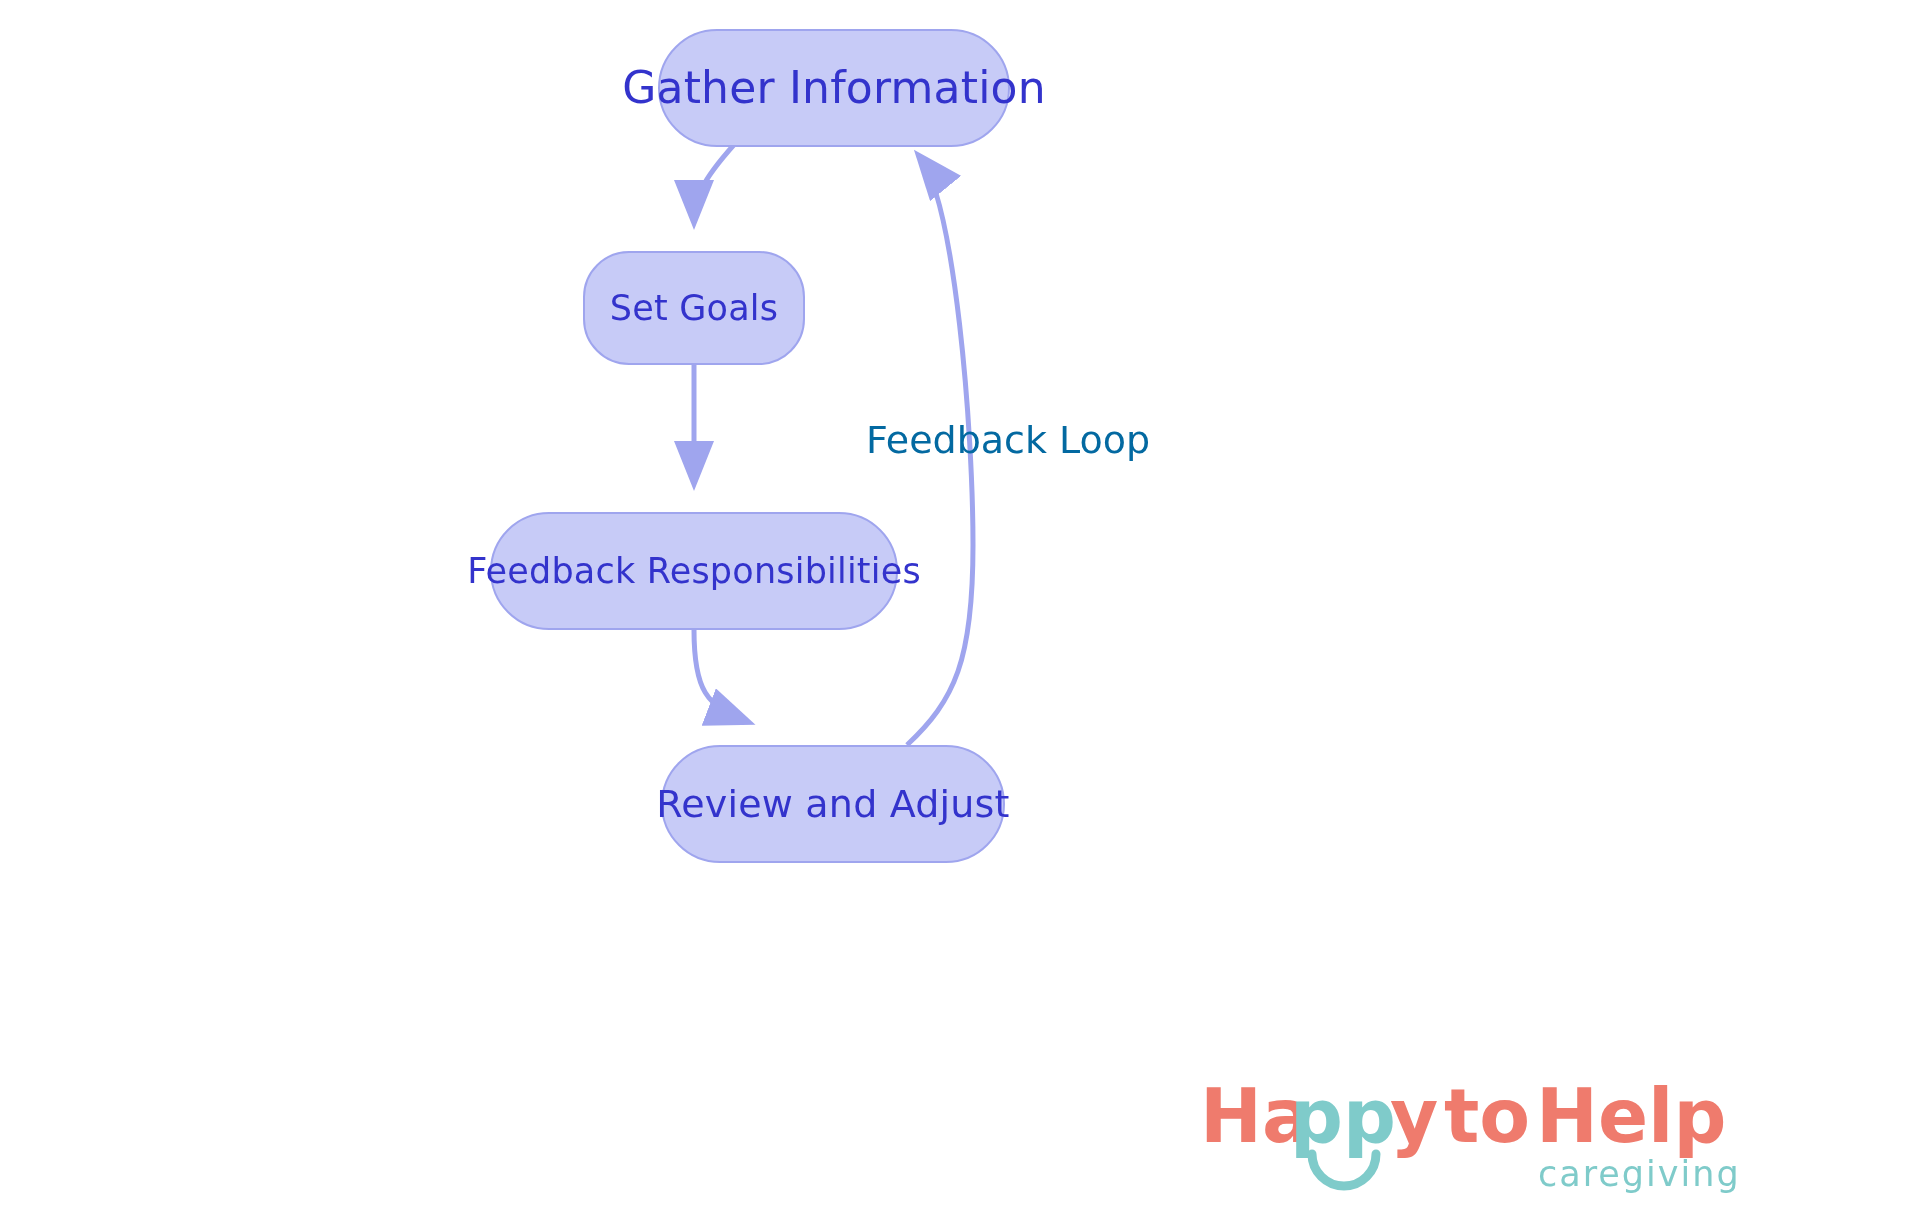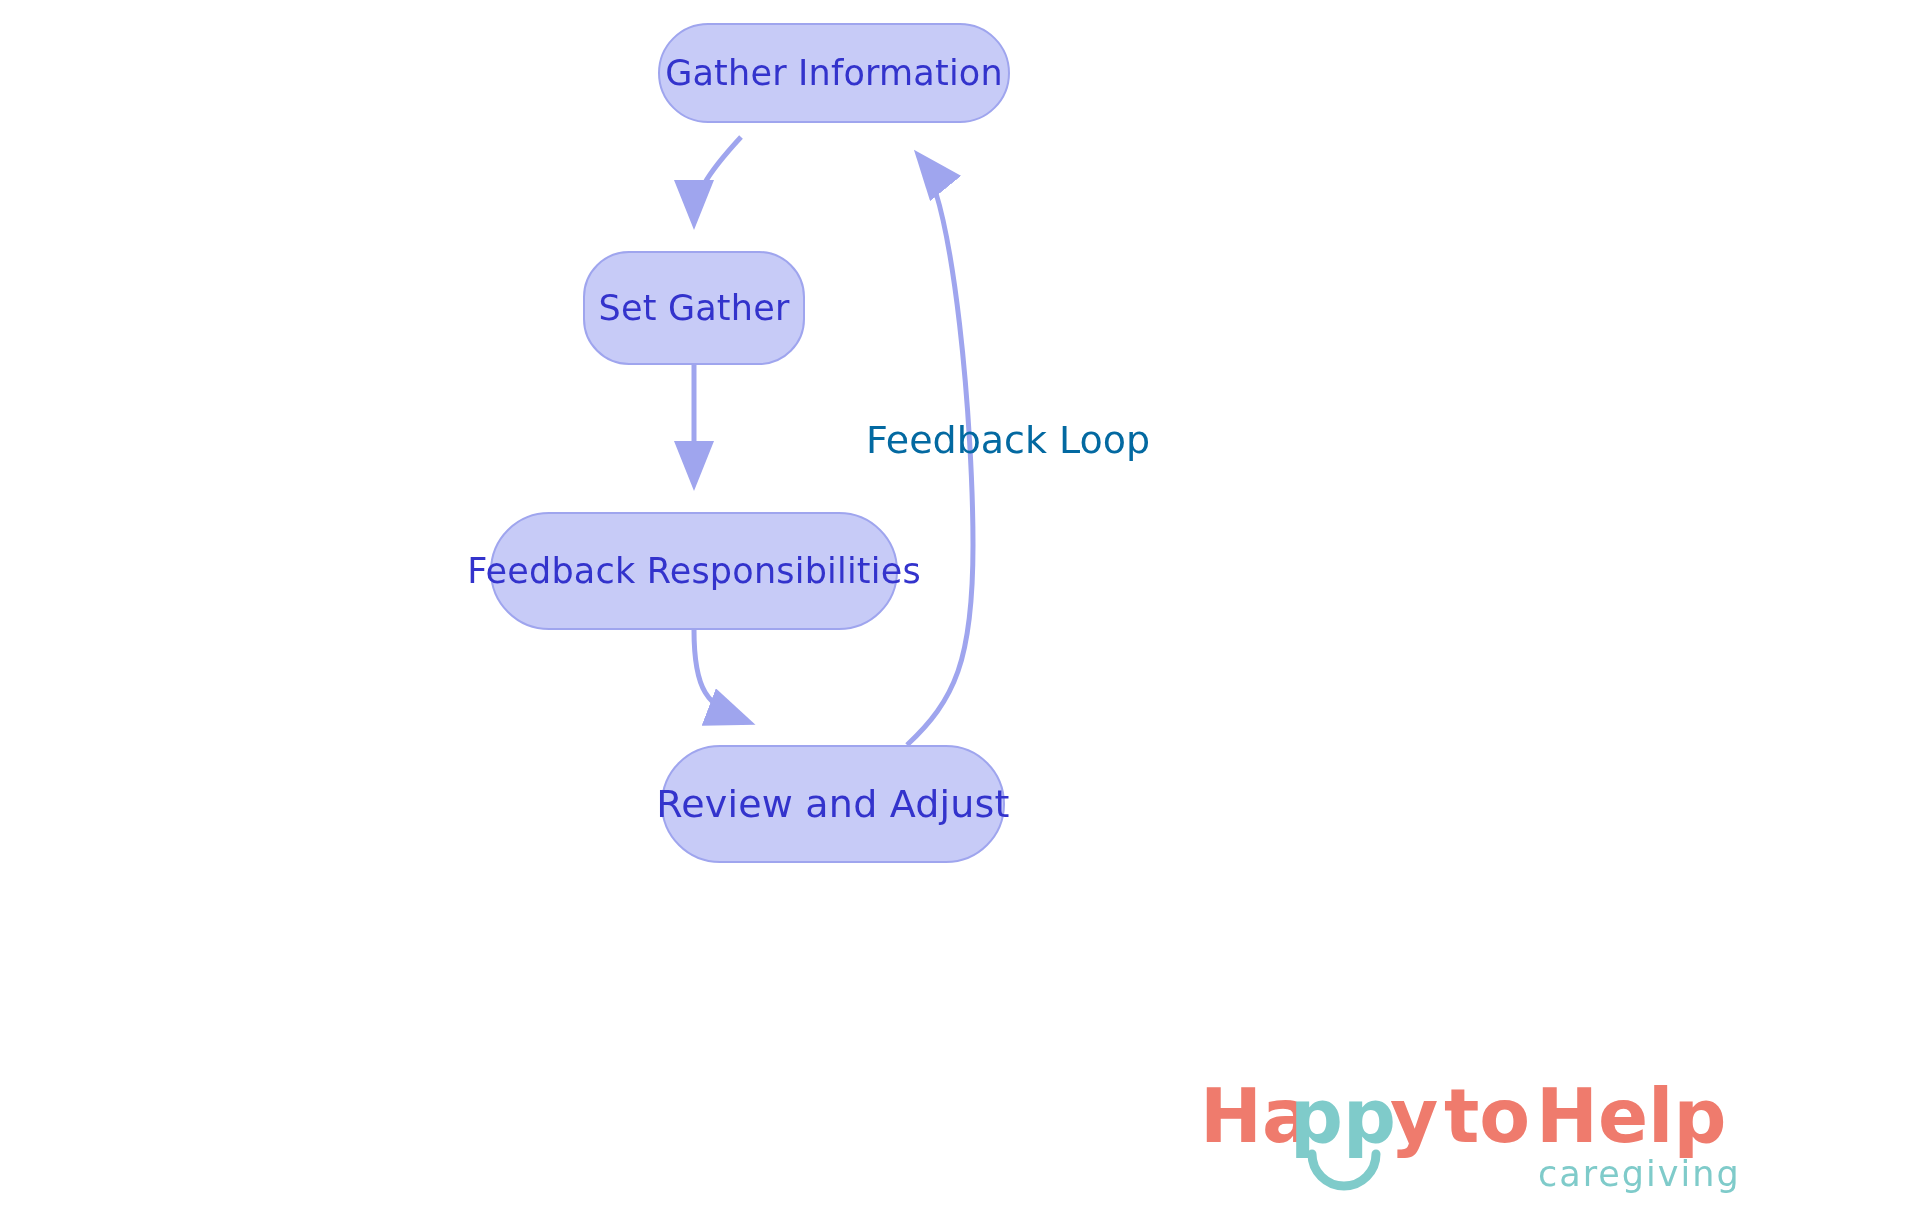--- a/index.html
+++ b/index.html
@@ -36,24 +36,24 @@
     white-space: nowrap;
     letter-spacing: 0.2px;
   }
 
   .node-label {
     display: block;
     line-height: 1;
   }
 
   #node-gather {
-    left: 658px;  top: 23px;
-    width: 352px; height: 100px;
+    left: 658px;  top: 29px;
+    width: 352px; height: 118px;
     border-radius: 59px;
-    font-size: 35px;
+    font-size: 44px;
   }
 
   #node-goals {
     left: 583px;  top: 251px;
     width: 222px; height: 114px;
     border-radius: 46px;
     font-size: 35px;
   }
 
   #node-outline {
@@ -125,21 +125,21 @@
     <path d="M 907 745 C 955 700 973 660 973 545
              C 973 430 955 200 919 156" fill="none" stroke="#9fa5ee" stroke-width="5" marker-end="url(#arrowhead)"></path>
   </g>
 </svg>
 
 <div class="node" id="node-gather">
   <span class="node-label">Gather Information</span>
 </div>
 
 <div class="node" id="node-goals">
-  <span class="node-label">Set Gather</span>
+  <span class="node-label">Set Goals</span>
 </div>
 
 <div class="node" id="node-outline">
   <span class="node-label">Feedback Responsibilities</span>
 </div>
 
 <div class="node" id="node-review">
   <span class="node-label">Review and Adjust</span>
 </div>
 

